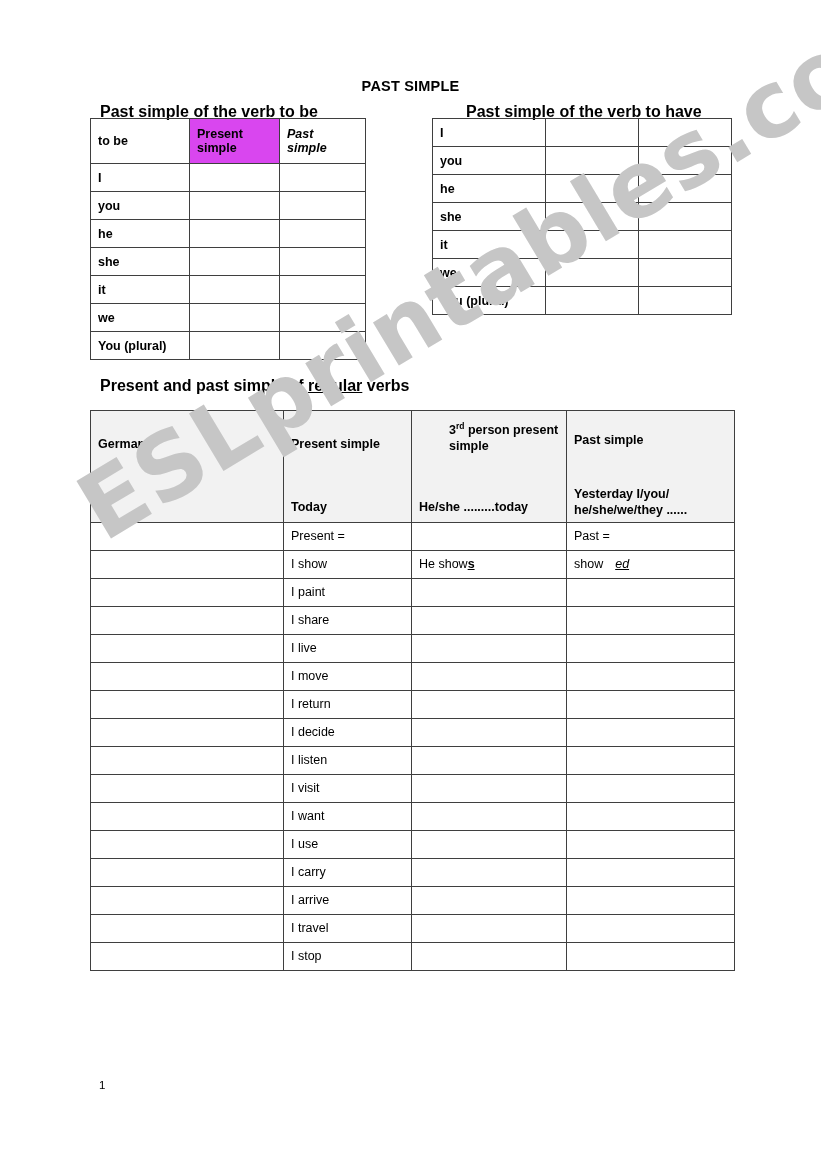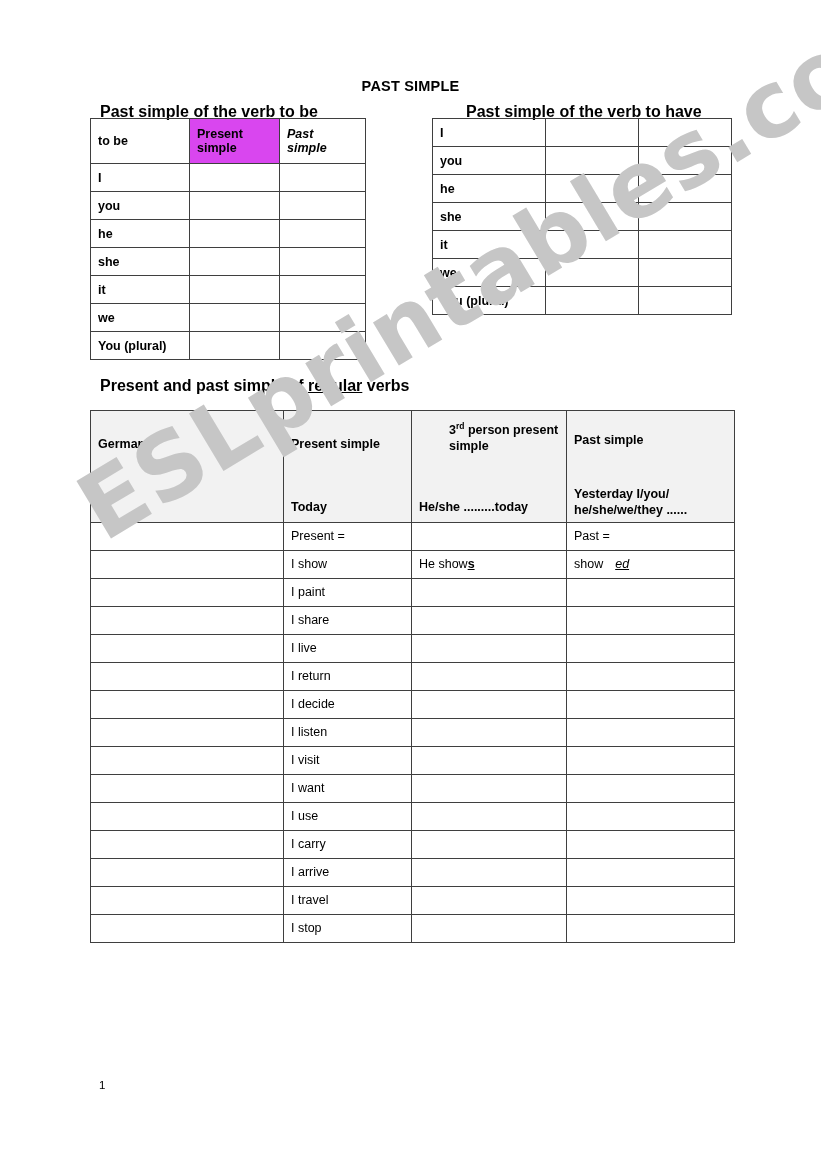--- a/index.html
+++ b/index.html
@@ -298,20 +298,26 @@
           <td class="m4 cell-past"></td>
         </tr>
         <tr>
           <td class="m1 cell-white"></td>
           <td class="m2 cell-white">I live</td>
           <td class="m3 cell-white"></td>
           <td class="m4 cell-past"></td>
         </tr>
         <tr>
           <td class="m1 cell-white"></td>
+          <td class="m2 cell-white">I move</td>
+          <td class="m3 cell-white"></td>
+          <td class="m4 cell-past"></td>
+        </tr>
+        <tr>
+          <td class="m1 cell-white"></td>
           <td class="m2 cell-white">I return</td>
           <td class="m3 cell-white"></td>
           <td class="m4 cell-past"></td>
         </tr>
         <tr>
           <td class="m1 cell-white"></td>
           <td class="m2 cell-white">I decide</td>
           <td class="m3 cell-white"></td>
           <td class="m4 cell-past"></td>
         </tr>

